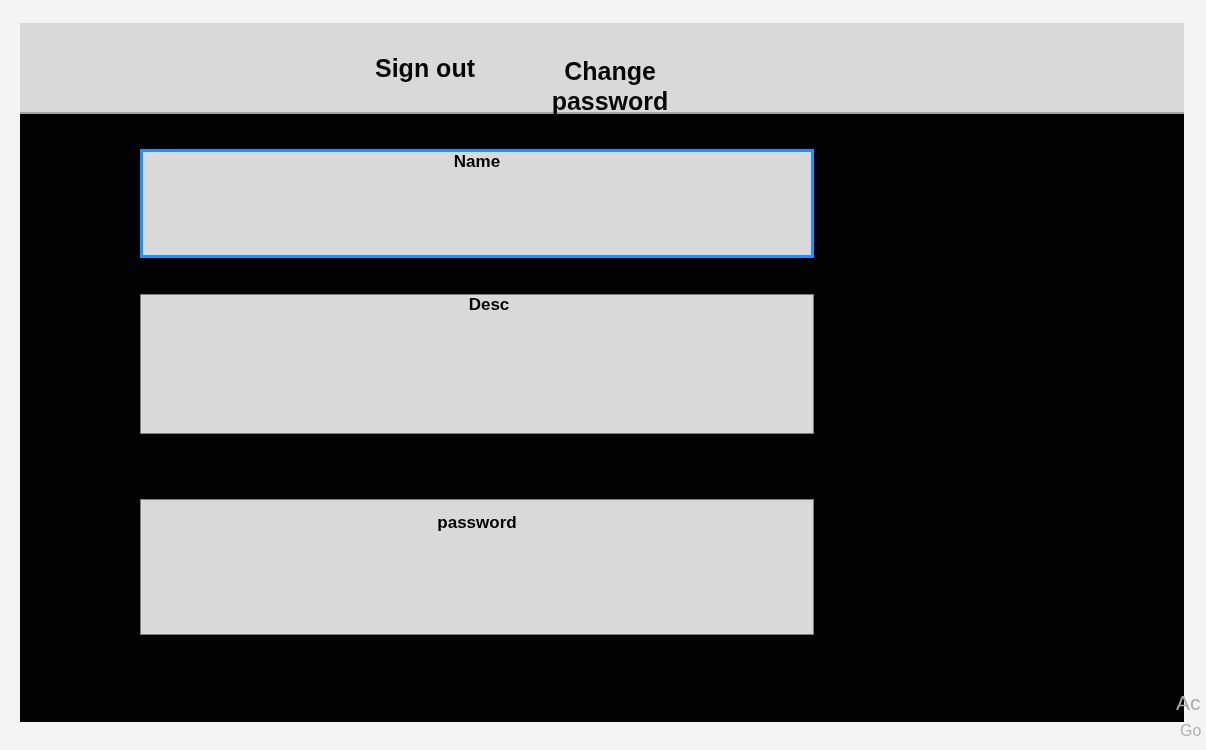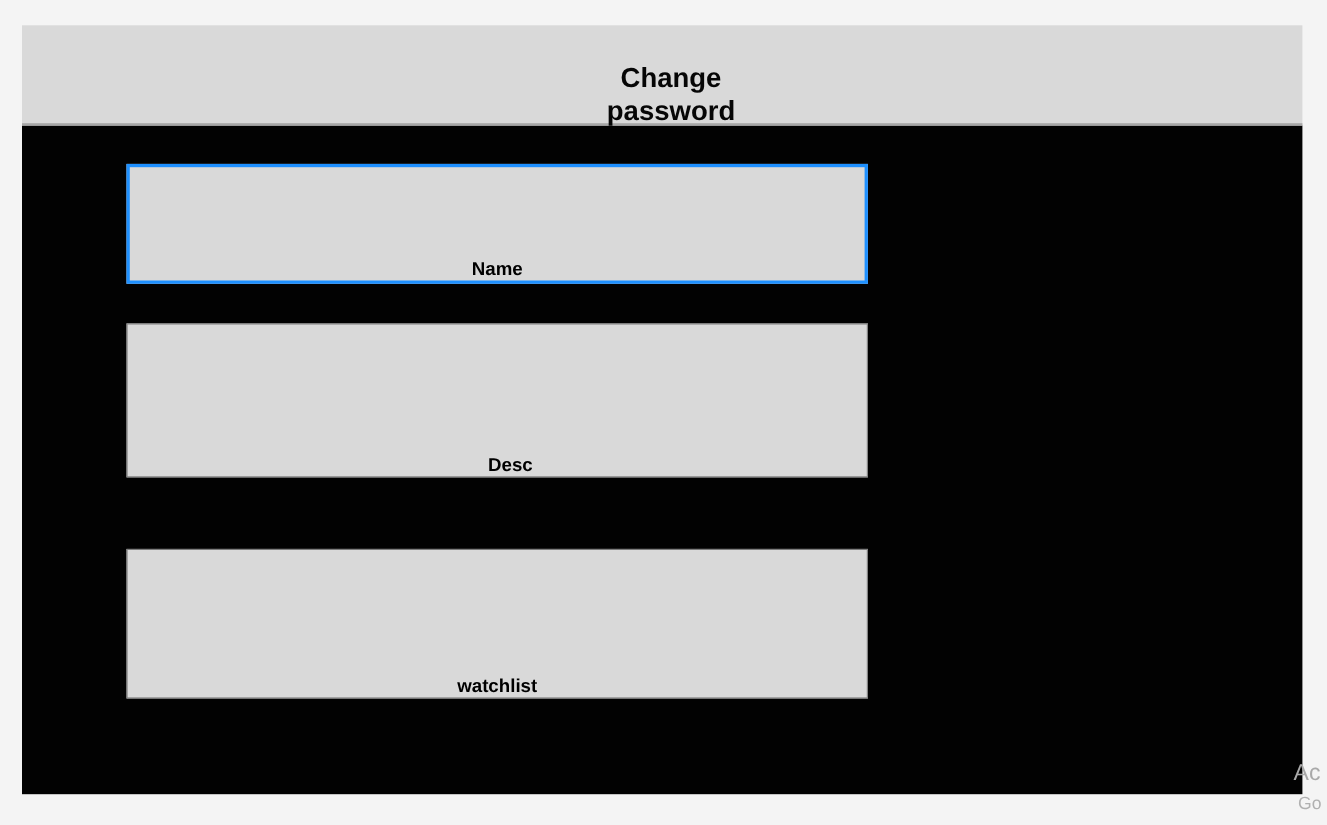--- a/index.html
+++ b/index.html
@@ -48,26 +48,26 @@
   .nav-watchlist { left: 720px; width: 170px; }
 
   
   .content {
     width: 1164px;
     height: 608px;
     background: #020202;
     overflow: hidden;
   }
   .field {
-    margin-left: 95px;
+    margin-left: 120px;
     width: 674px;
     background: #d9d9d9;
     border: 1px solid #7d7d7d;
     display: flex;
-    align-items: flex-end;
+    align-items: flex-start;
     justify-content: center;
     cursor: text;
   }
   .field-label {
     font-size: 17px;
     font-weight: bold;
     color: #000000;
   }
   .field-name {
     margin-top: 35px;
@@ -107,34 +107,35 @@
     margin-left: 4px;
     color: #b0b0b0;
   }
 </style>
 </head>
 <body>
 
 <div class="page-wrap">
 
   <header class="topbar">
+    <a class="nav-item nav-signout">Sign out</a>
     <a class="nav-item nav-changepw">Change password</a>
   </header>
 
   <main class="content">
     <div class="field field-name">
       <span class="field-label">Name</span>
     </div>
 
     <div class="field field-desc">
       <span class="field-label">Desc</span>
     </div>
 
     <div class="field field-comments">
-      <span class="field-label">watchlist</span>
+      <span class="field-label">password</span>
     </div>
   </main>
 
 </div>
 
 <div class="watermark">
   <div class="wm-line1">Ac</div>
   <div class="wm-line2">Go</div>
 </div>
 

